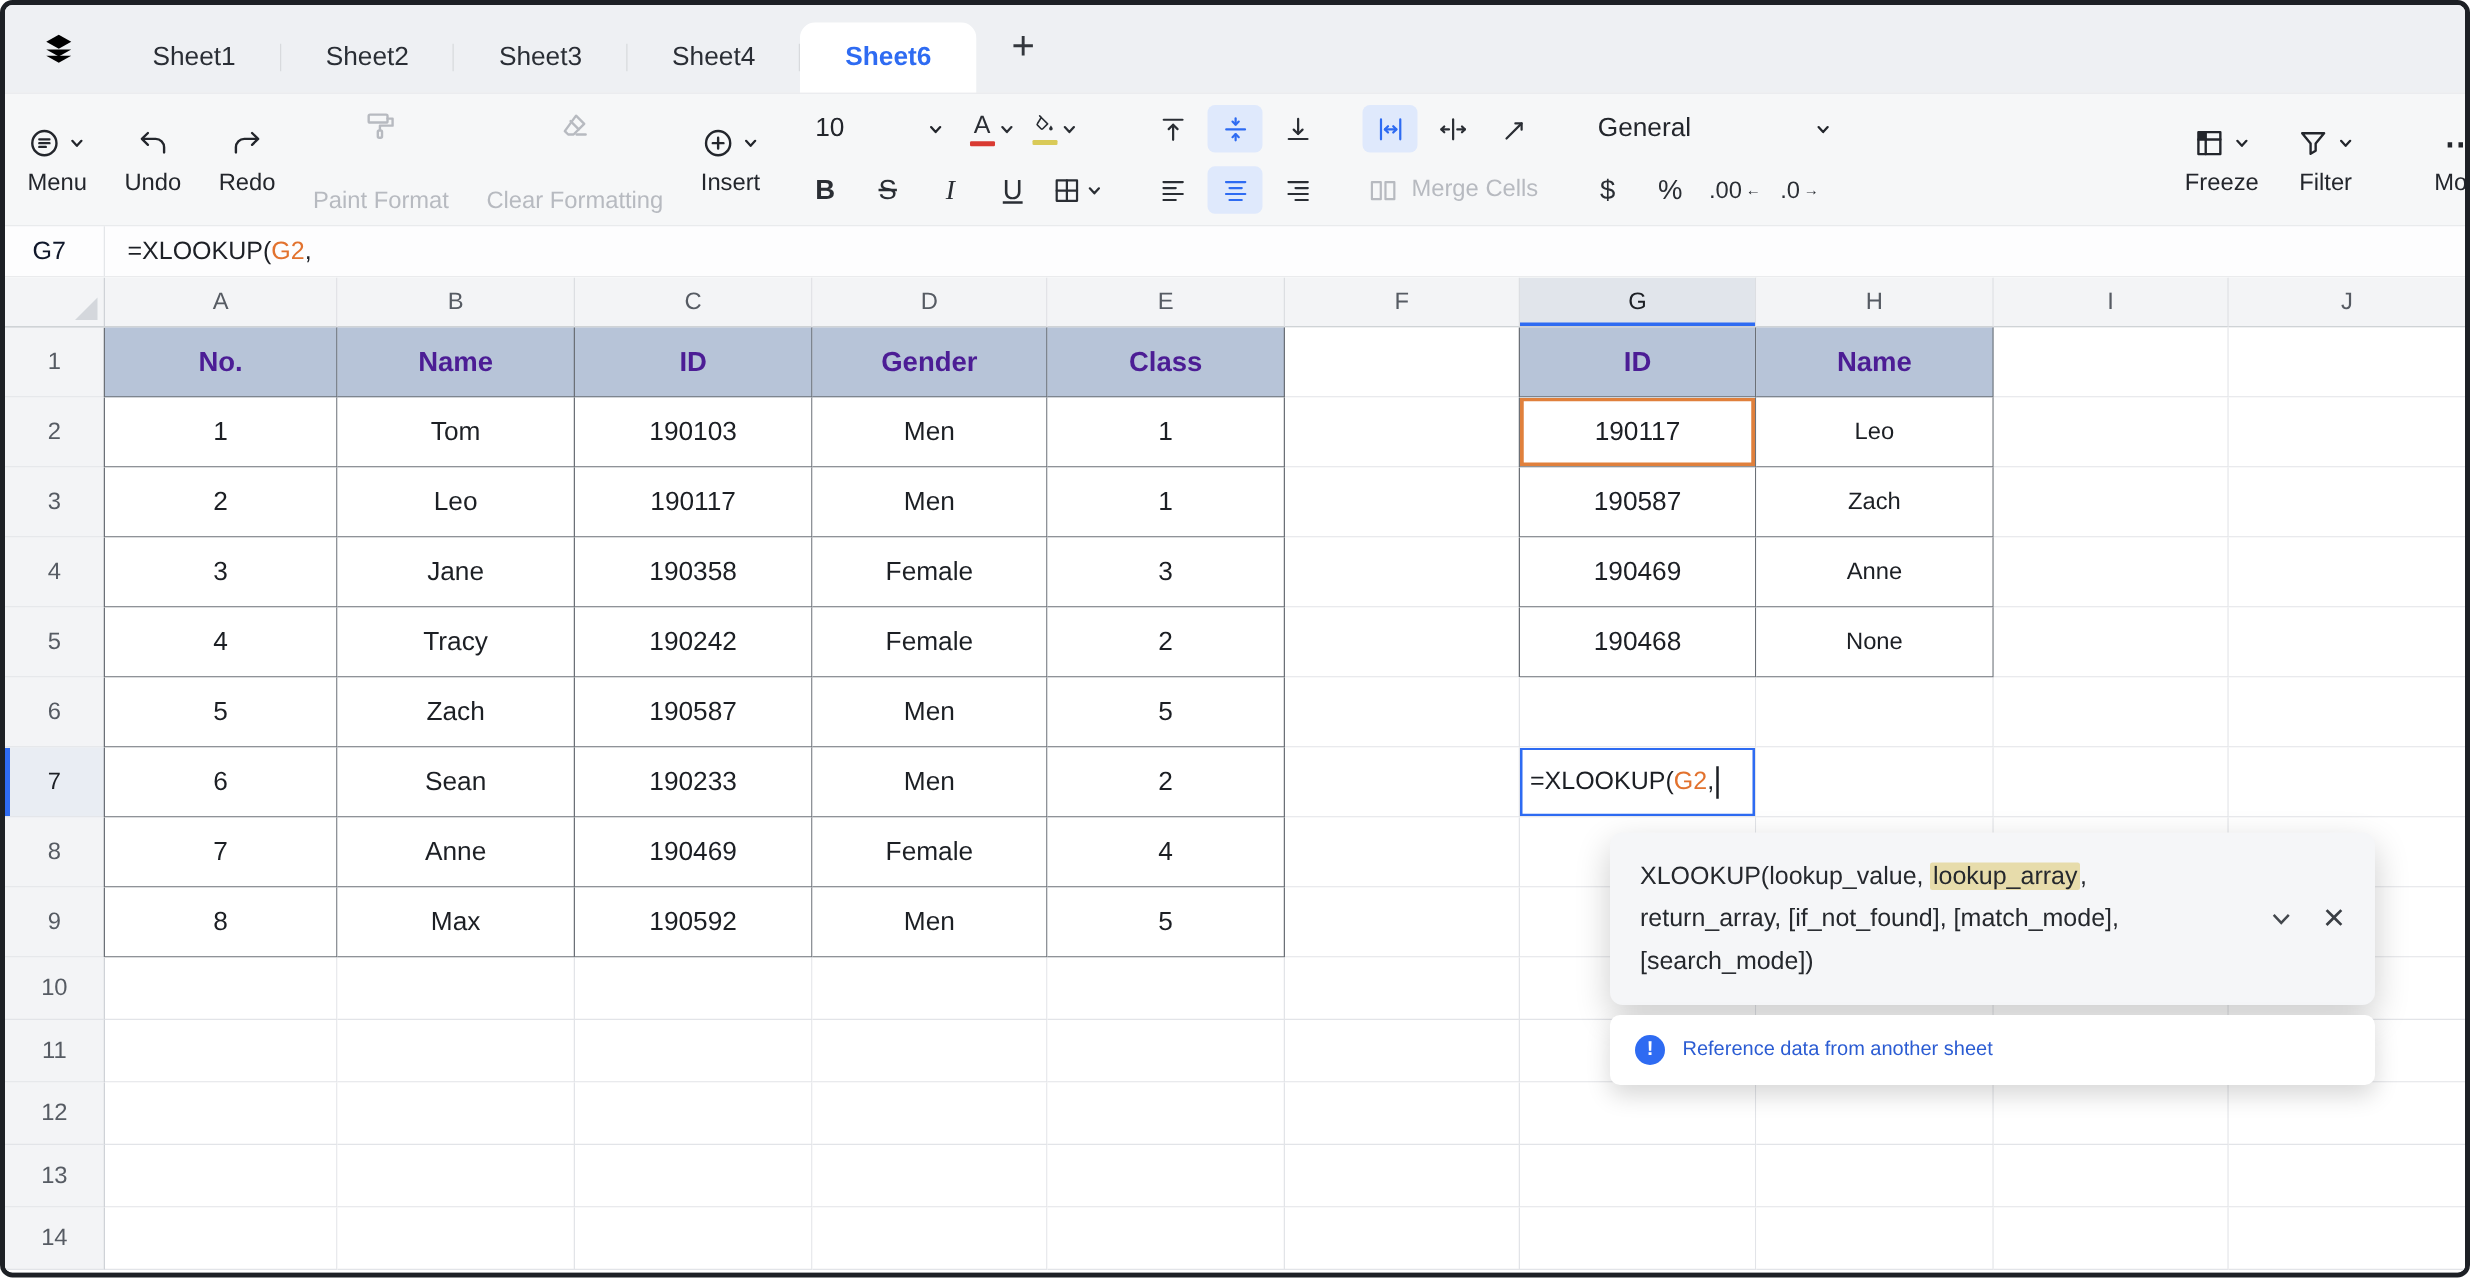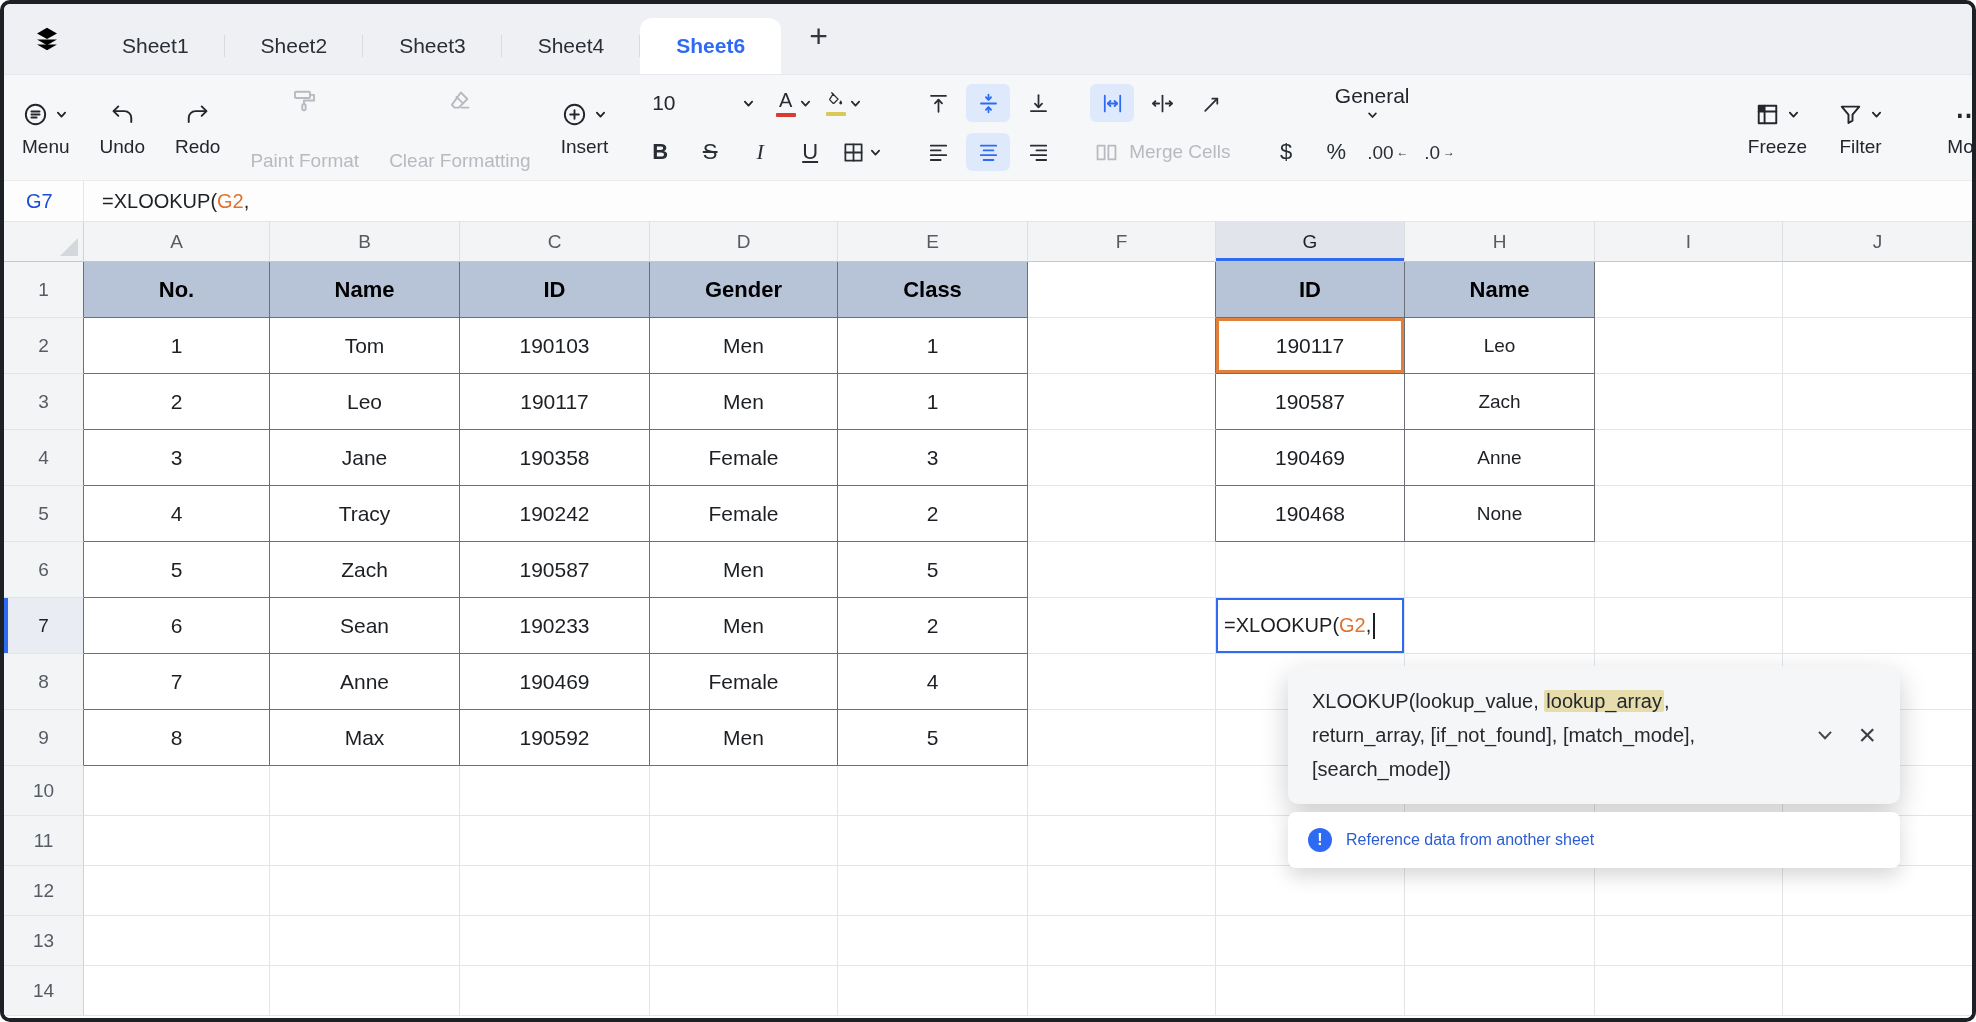--- a/index.html
+++ b/index.html
@@ -32,21 +32,21 @@
   .icsvg { width:27px; height:27px; }
   .minisvg { width:25px; height:25px; }
   .chev { width:15px; height:15px; stroke:#595f66; }
   .tbtn { display:flex; flex-direction:column; align-items:center; gap:7px; color:#23262c; font-size:19px; flex:0 0 auto; }
   .tbtn .ic { height:30px; display:flex; align-items:center; gap:5px; }
   .tbtn .lbl { line-height:1; }
   .disabled { color:#b7bac0 !important;gap:36px; }
   .stack { display:flex; flex-direction:column; gap:9px; justify-content:center; flex:0 0 auto; }
   .trow { display:flex; align-items:center; gap:6px; height:40px; }
   .combo { display:flex; align-items:center; justify-content:space-between; width:128px; height:38px; padding:0 10px 0 14px; font-size:21px; color:#23262c; border-radius:6px; }
-  .combo.wide { width:212px;flex-direction:column; }
+  .combo.wide { width:212px; }
   .ibtn { min-width:44px; height:38px; display:flex; align-items:center; justify-content:center; border-radius:6px; color:#2a2e34; gap:2px; padding:0 3px; }
   .ibtn.on { background:#dfe9fc; color:#2e6bf2; }
   .glyph { font-size:22px; line-height:1; }
   .glyph.bold { font-weight:700; }
   .glyph.strike { text-decoration:line-through; }
   .glyph.italic { font-style:italic; font-family:"Liberation Serif", serif; }
   .glyph.under { text-decoration:underline; }
   .glyph.small { font-size:19px; }
   .tinyarrow { font-size:12px; color:#2a2e34; margin-left:1px; }
   .colstack { display:flex; flex-direction:column; align-items:center; gap:3px; }
@@ -54,39 +54,39 @@
   .cbar { width:20px; height:4px; border-radius:1px; }
   .cbar.red { background:#d93a32; }
   .cbar.yellow { background:#d9ca58; }
   .mergebtn { display:flex; align-items:center; gap:10px; font-size:19px; padding-left:4px;justify-content:flex-end; }
   .tspacer { flex:1 1 auto; }
   .dots { font-size:26px; font-weight:700; letter-spacing:1px; line-height:1; }
   .tbtn.more { min-width:110px; margin-right:-52px; }
 
   
   .formulabar { height:42px; flex:0 0 42px; display:flex; align-items:stretch; background:#fdfdfe; border-top:1px solid #e9ebed; border-bottom:1px solid #e3e5e8; }
-  .name-box { width:80px; display:flex; align-items:center; padding-left:22px; font-size:20px; color:#1d4ed8; border-right:1px solid #e4e6e9; }
+  .name-box { width:80px; display:flex; align-items:center; padding-left:22px; font-size:20px; color:#0f172a; border-right:1px solid #e4e6e9; }
   .fx-input { display:flex; align-items:center; padding-left:18px; font-size:20px; color:#1d2026; }
   .fx-ref { color:#e2722e; }
 
   
   .gridarea { position:relative; flex:1 1 auto; background:#ffffff; overflow:hidden; }
   #grid { display:grid; position:absolute; left:0; top:0; }
   #grid > div { display:flex; align-items:center; justify-content:center; }
   .corner { background:#f3f4f6; border-right:1px solid #cfd2d7; border-bottom:1px solid #c4c7cc; position:relative; }
   .corner::after { content:""; position:absolute; right:5px; bottom:5px; width:0; height:0; border-left:18px solid transparent; border-bottom:18px solid #d4d7dc; }
   .colhdr { background:#f3f4f6; color:#565b63; font-size:19px; border-right:1px solid #dcdee2; border-bottom:1px solid #c4c7cc; }
   .colhdr.sel { background:#e1e5eb; color:#1c1f24; box-shadow:inset 0 -3px 0 #2e6bf2; }
   .rowhdr { background:#f3f4f6; color:#565b63; font-size:19px; border-right:1px solid #cfd2d7; border-bottom:1px solid #e2e4e8; }
   .rowhdr.sel { box-shadow:inset 4px 0 0 #2e6bf2; background:#e9edf3; color:#1c1f24; }
   .rowhdr.dkr { border-right-color:#6b7077; }
   .c { background:#ffffff; border-right:1px solid #e2e4e8; border-bottom:1px solid #e2e4e8; font-size:21px; color:#1c1f24; }
   .c.tb { border-right-color:#6b7077; border-bottom-color:#6b7077; }
   .c.dkr { border-right-color:#6b7077; }
-  .c.th { background:#b7c4d8; font-weight:700; font-size:22px; color:#000000; }
+  .c.th { background:#b7c4d8; font-weight:700; font-size:22px; color:#4c1d95; }
   .c.small { font-size:19px; }
   .c.ref { box-shadow:inset 0 0 0 3px #e0803c; }
   .c.editing { box-shadow:inset 0 0 0 2px #2e6bf2; justify-content:flex-start !important; padding-left:8px; font-size:20px; }
   .caret { display:inline-block; width:2px; height:26px; background:#1c1f24; margin-left:2px; }
 
   
   .popup { position:absolute; left:1284px; top:444px; width:612px; z-index:5; }
   .tip-card { background:#f5f6f8; border-radius:10px; padding:18px 24px; box-shadow:0 10px 28px rgba(0,0,0,0.20); display:flex; align-items:center; gap:14px; }
   .tip-text { flex:1 1 auto; font-size:20px; line-height:34px; color:#25282d; }
   .hl { background:#e7dcab; border-radius:2px; padding:0 2px; }

